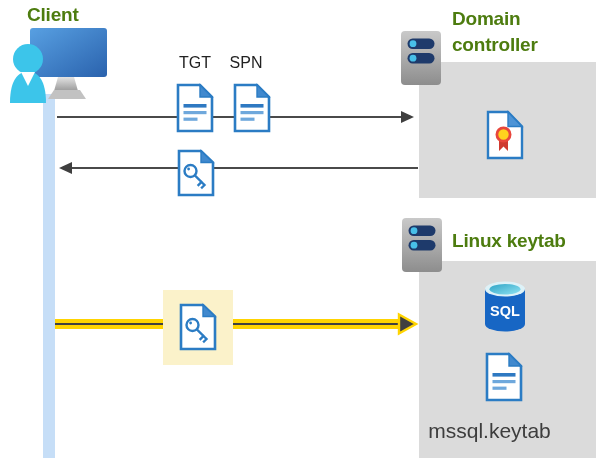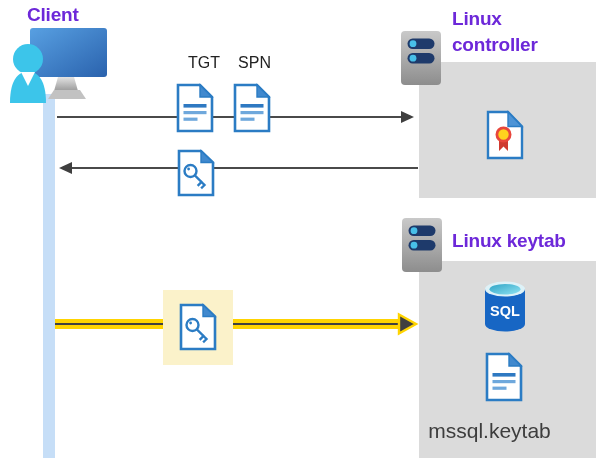--- a/index.html
+++ b/index.html
@@ -1,22 +1,22 @@
 <!DOCTYPE html>
 <html><head>
 <meta charset="utf-8">
 <style>
   html,body{margin:0;padding:0;background:#fff;}
   #canvas{
     position:relative;width:600px;height:468px;background:#ffffff;overflow:hidden;
     font-family:"Liberation Sans",sans-serif;
   }
   .abs{position:absolute;}
-  .node-title{font-weight:bold;font-size:19px;color:#6d28d9;letter-spacing:-0.2px;line-height:26px;}
-  .ticket-label{font-size:16px;color:#222;text-align:right;}
+  .node-title{font-weight:bold;font-size:19px;color:#4d7c0f;letter-spacing:-0.2px;line-height:26px;}
+  .ticket-label{font-size:16px;color:#222;text-align:center;}
   .file-label{font-size:21px;color:#3d3d3d;text-align:center;}
   .gray-box{background:#dbdbdb;}
   .lifeline{background:#c6def7;}
   .highlight{background:#fbf2ca;}
   .z0{z-index:0}.z1{z-index:1}.z2{z-index:2}.z3{z-index:3}.z4{z-index:4}
   svg{display:block;}
 </style>
 </head>
 <body>
 
@@ -88,21 +88,21 @@
   <svg class="abs z3" style="left:176px;top:149px;" width="40" height="48" viewBox="0 0 40 48">
     <path d="M3,2 H25 L37,13.5 V46 H3 Z" fill="#ffffff" stroke="#2b7cc4" stroke-width="2.6"></path>
     <path d="M25,2 V13.5 H37 Z" fill="#4189ce" stroke="#2b7cc4" stroke-width="1.4"></path>
     <circle cx="14.5" cy="22" r="6" fill="none" stroke="#2b7cc4" stroke-width="2.4"></circle>
     <circle cx="12.6" cy="20" r="1.4" fill="#2b7cc4"></circle>
     <path d="M19,26.5 L28.5,36 L26,38.5 M25.5,33 L22.5,36" fill="none" stroke="#2b7cc4" stroke-width="2.4" stroke-linecap="square"></path>
   </svg>
 
   <div class="abs gray-box z0" style="left:419px;top:62px;width:177px;height:136px;"></div>
   <div class="abs node-title z3" style="left:452px;top:6px;">
-    <div>Linux</div>
+    <div>Domain</div>
     <div>controller</div>
   </div>
   <svg class="abs z3" style="left:400px;top:30px;" width="42" height="56" viewBox="0 0 42 56">
     <rect x="1" y="1" width="40" height="54" rx="4" fill="url(#gradServer)"></rect>
     <rect x="7.5" y="8.5" width="27" height="10.5" rx="5.25" fill="#1e3a6b"></rect>
     <circle cx="13" cy="13.7" r="3.4" fill="#48bfe8"></circle>
     <rect x="7.5" y="23" width="27" height="10.5" rx="5.25" fill="#1e3a6b"></rect>
     <circle cx="13" cy="28.2" r="3.4" fill="#48bfe8"></circle>
   </svg>
 

